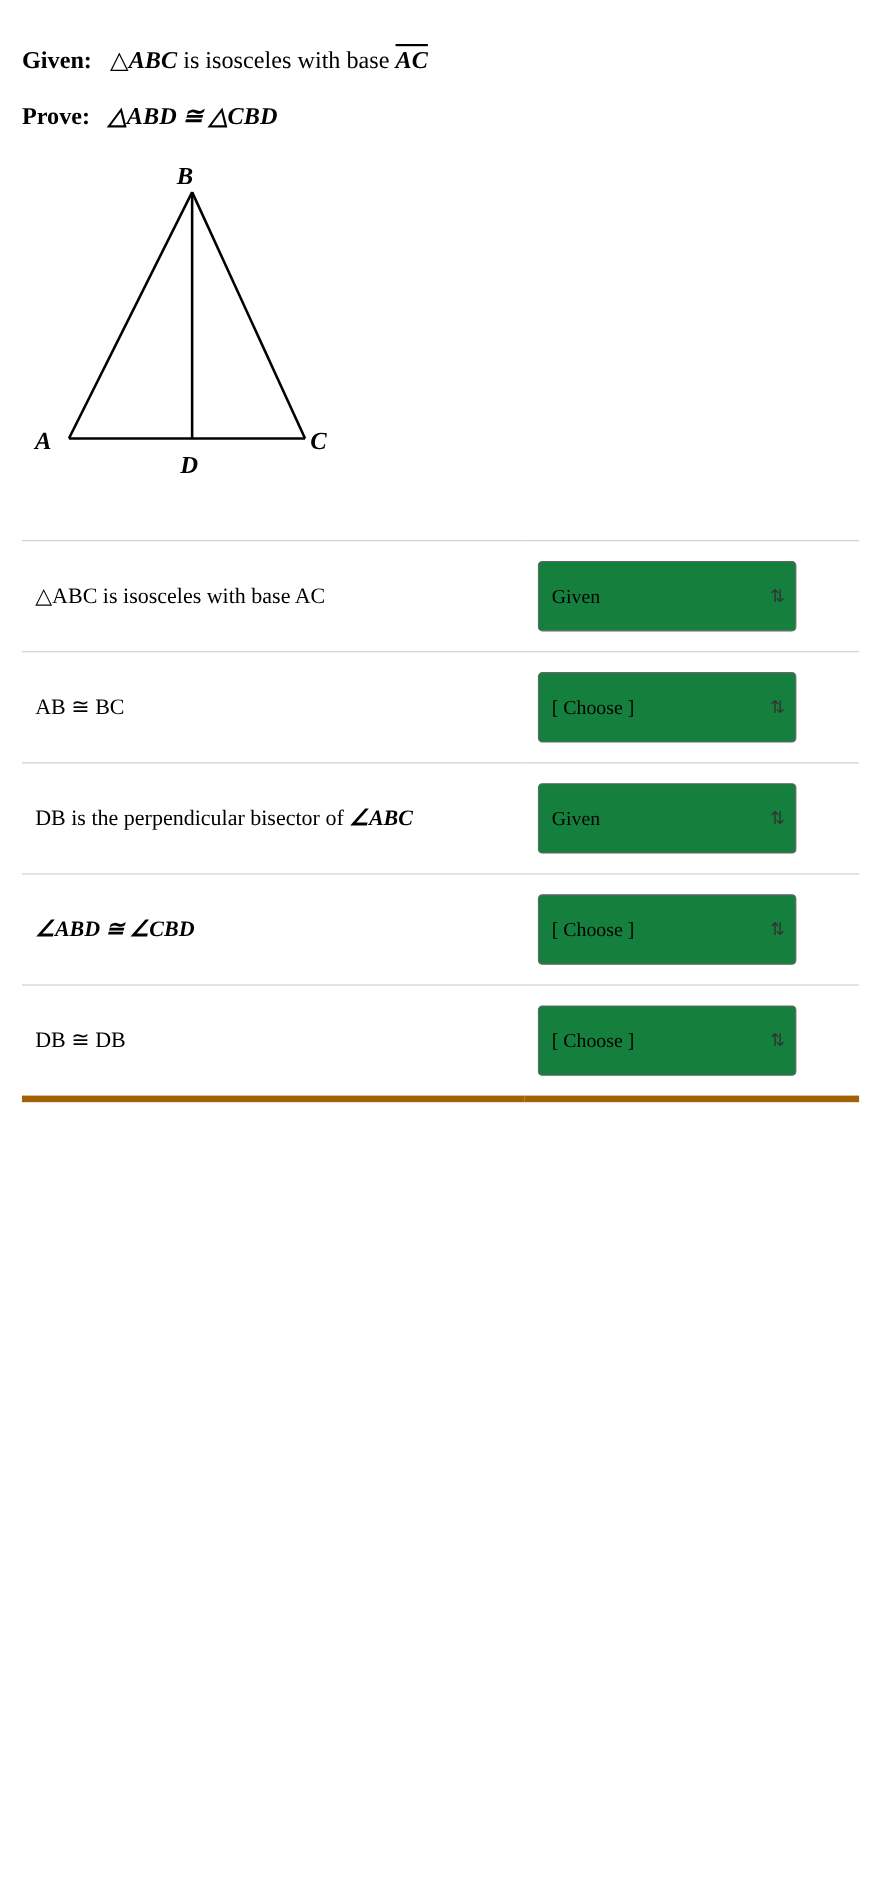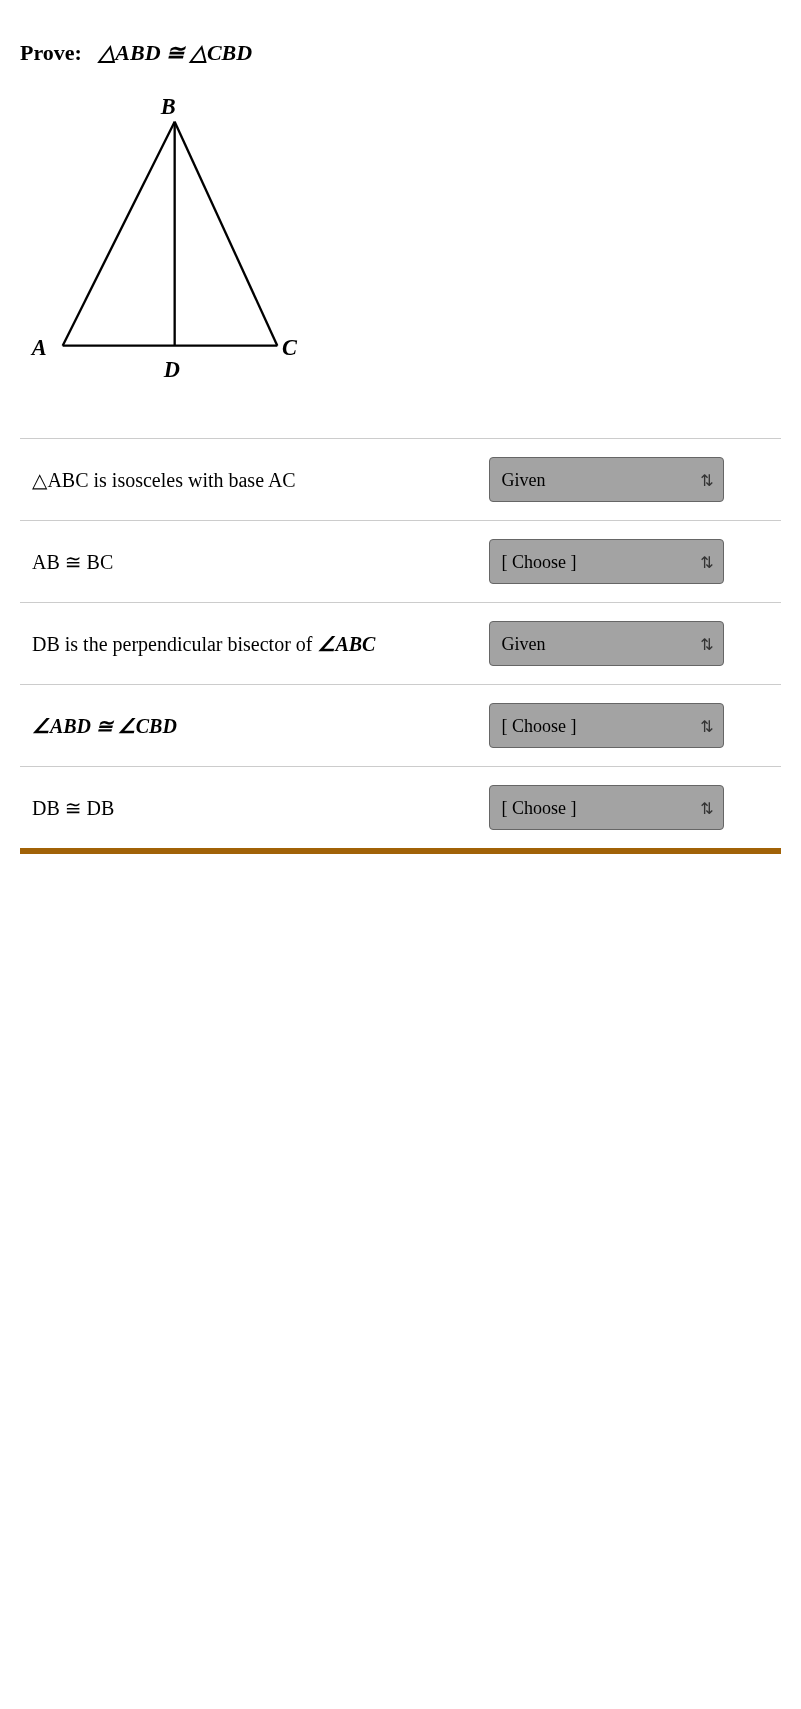--- a/index.html
+++ b/index.html
@@ -91,47 +91,52 @@
       text-align: left;
     }
 
     .select-wrapper {
       position: relative;
       display: inline-block;
     }
 
     .select-wrapper select {
       width: 235px;
-      height: 45px;
+      height: 64px;
       border: 1.5px solid #666;
       border-radius: 4px;
       font-size: 18px;
       padding: 0 36px 0 12px;
       appearance: none;
       -webkit-appearance: none;
-      background: #a3a3a3;
+      background: #15803d;
       cursor: pointer;
       font-family: Georgia, serif;
     }
 
     .select-wrapper::after {
       content: '⇅';
       position: absolute;
       right: 10px;
       top: 50%;
       transform: translateY(-50%);
       font-size: 16px;
       pointer-events: none;
       color: #333;
     }
   </style>
 </head>
 <body>
 
 <div class="given-section">
+  <div>
+    <span class="given-label">Given:</span>
+    &nbsp;
+    <span>△<span class="math-italic">ABC</span> is isosceles with base </span><span class="overline">AC</span>
+  </div>
 </div>
 
 <div class="prove-section">
   <span class="prove-label">Prove:</span>
   &nbsp;
   <span class="math-italic">△ABD ≅ △CBD</span>
 </div>
 
 <div class="diagram-container">
   <svg viewBox="0 0 300 320">

